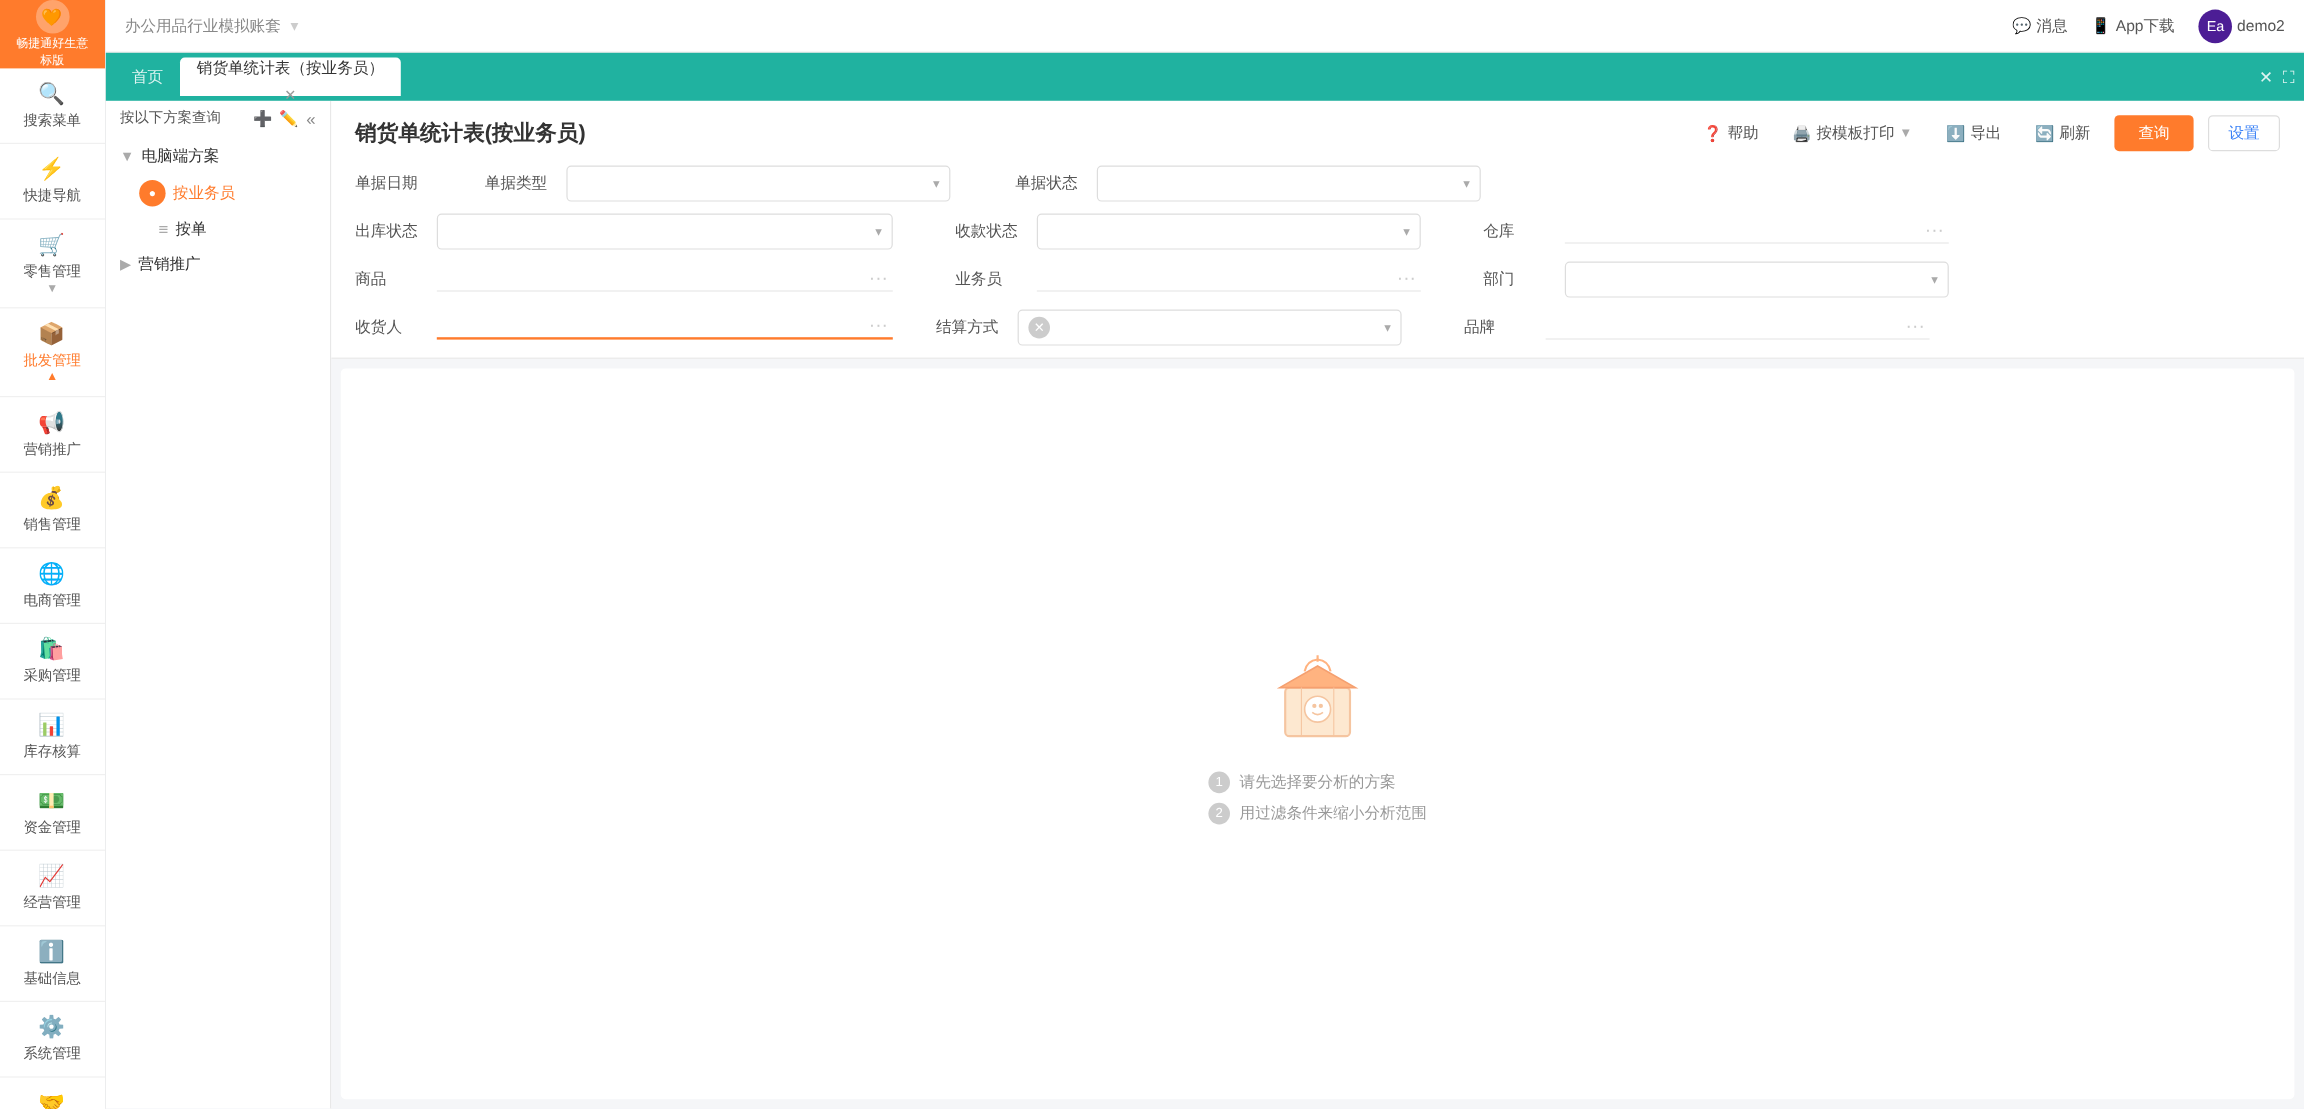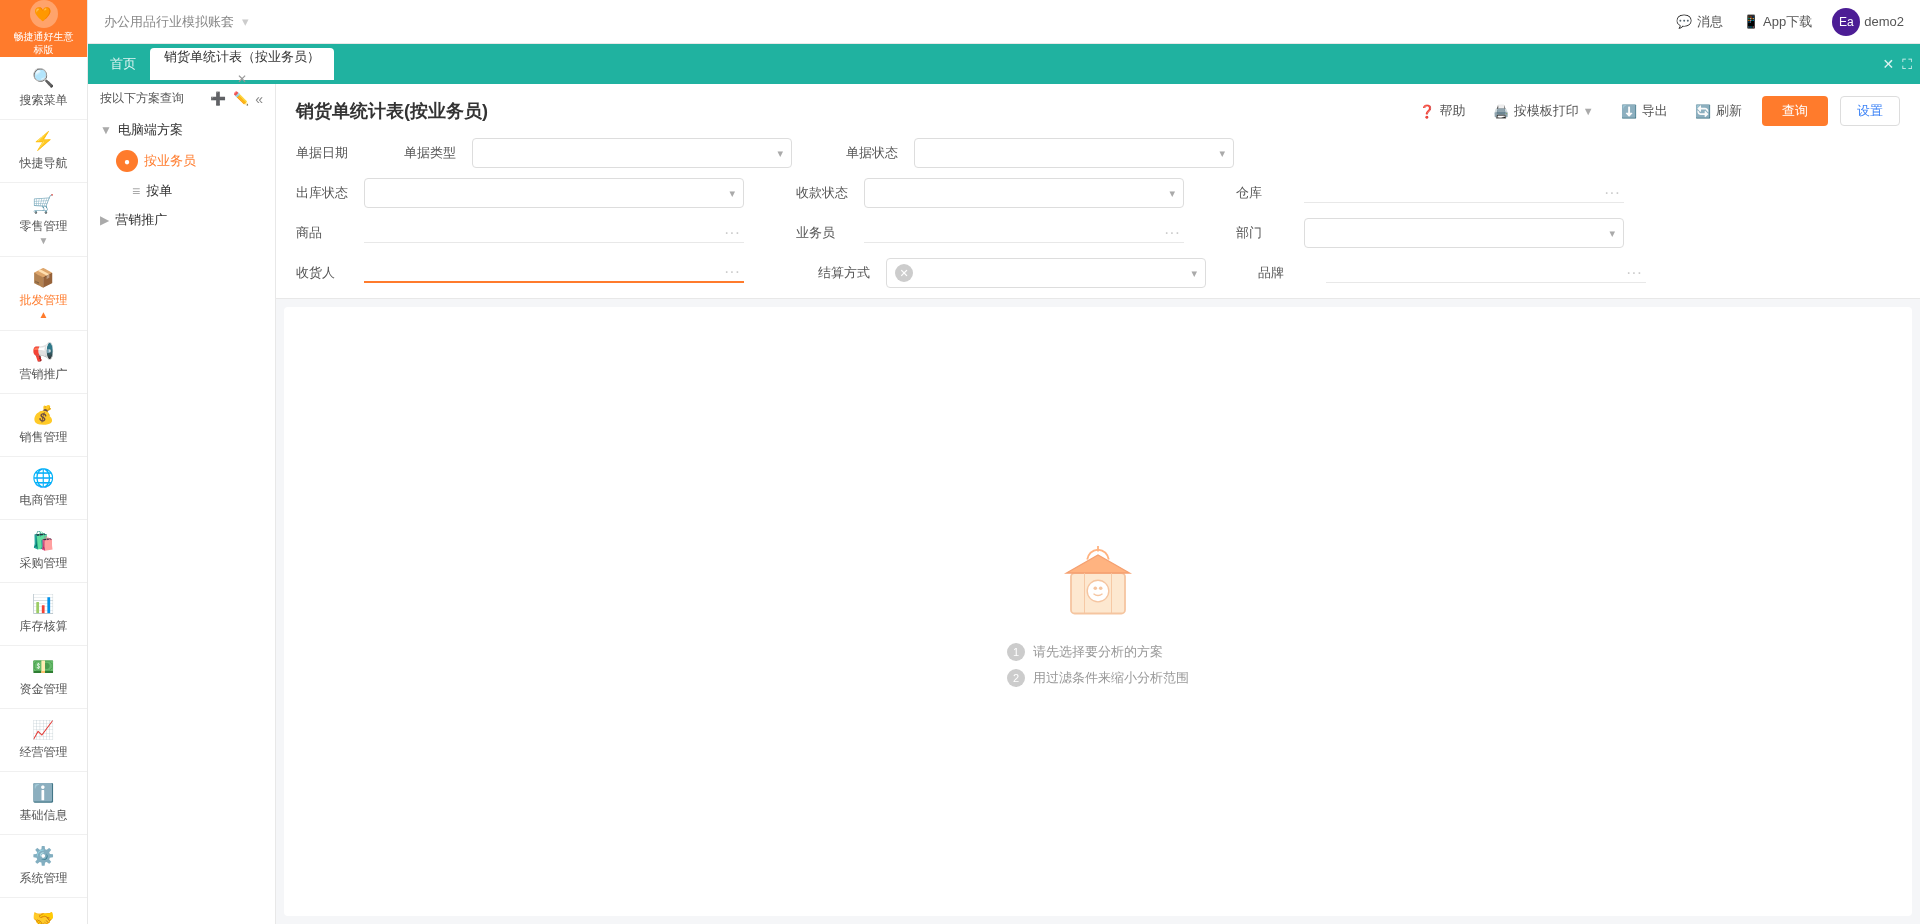--- a/index.html
+++ b/index.html
@@ -621,21 +621,21 @@
               <span class="dropdown-arrow">▾</span>
             </div>
           </div>
 
           <div class="filter-row">
             <span class="filter-label">收货人</span>
             <div style="flex:1;max-width:380px;display:flex;align-items:center;border-bottom:2px solid #ff7b2c;padding:0 4px;">
               <span style="flex:1;color:#ccc;font-size:13px;"></span>
               <span class="filter-dots">···</span>
             </div>
-            <span class="filter-label" style="margin-left:62px;">结算方式</span>
+            <span class="filter-label" style="margin-left:24px;">结算方式</span>
             <div class="filter-select-box" style="flex:1;max-width:320px;display:flex;align-items:center;gap:6px;">
               <div class="filter-clear">✕</div>
               <span class="dropdown-arrow">▾</span>
             </div>
             <span class="filter-label" style="margin-left:40px;">品牌</span>
             <div style="flex:1;max-width:320px;display:flex;align-items:center;border-bottom:1px solid #e8e8e8;padding:0 4px;">
               <span style="flex:1;color:#ccc;font-size:13px;"></span>
               <span class="filter-dots">···</span>
             </div>
           </div>

